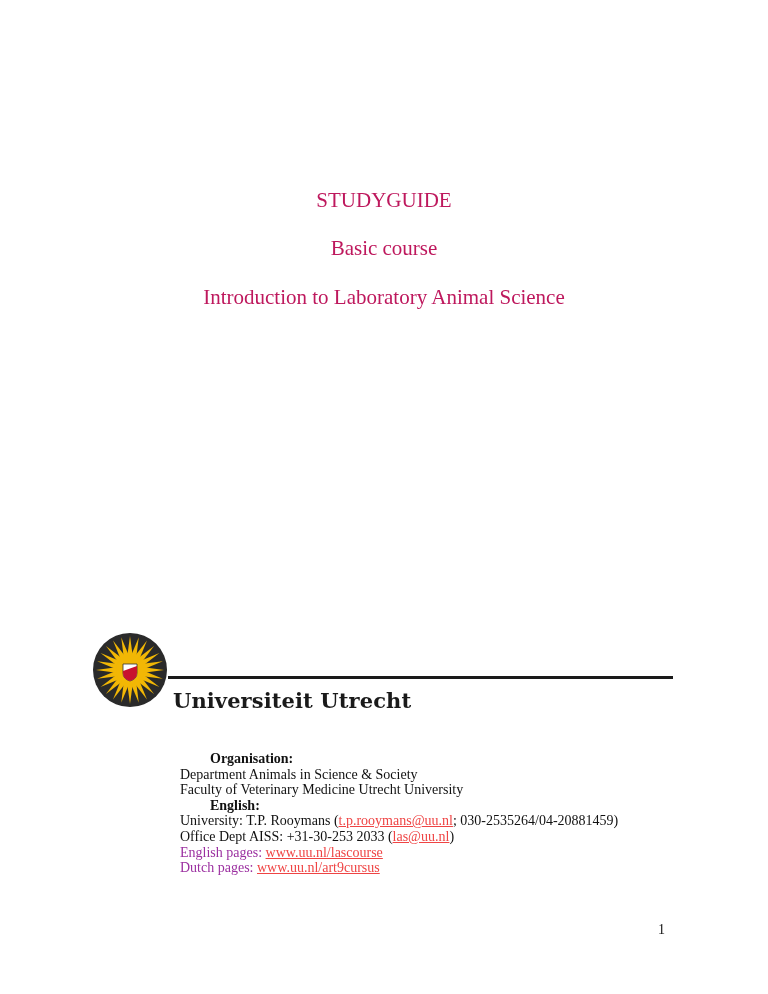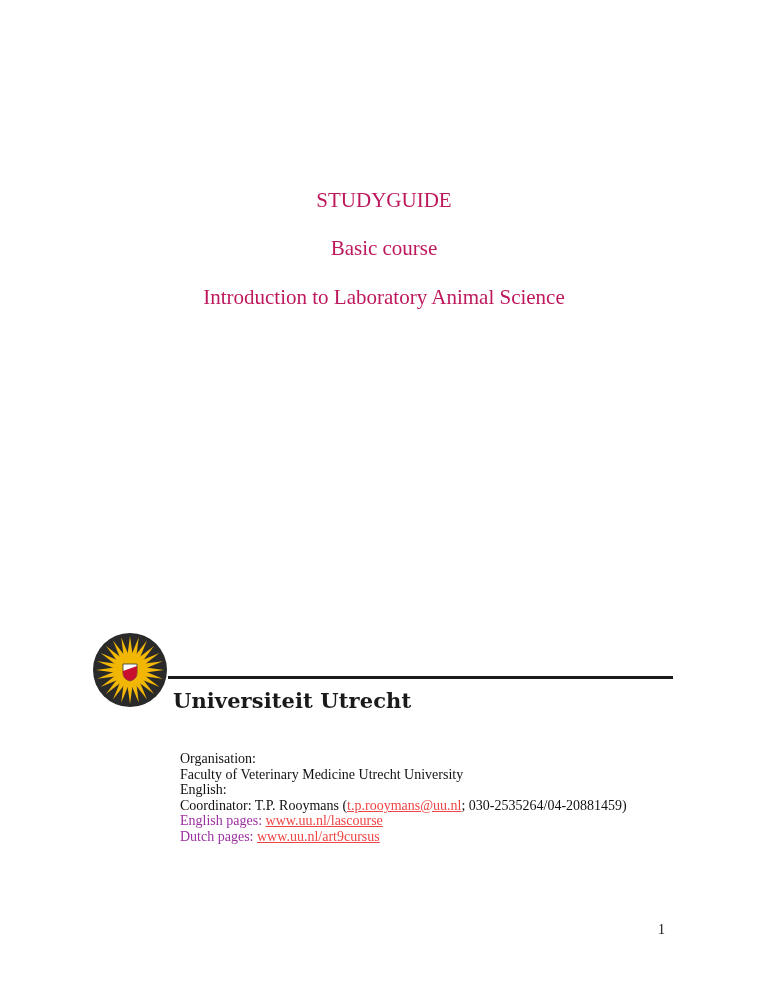--- a/index.html
+++ b/index.html
@@ -65,21 +65,21 @@
 
     .info {
       position: absolute;
       left: 180px;
       top: 751px;
       font-size: 14px;
       line-height: 15.6px;
       color: #111;
     }
     .info .line { white-space: nowrap; }
-    .info .bold { font-weight: normal; }
+    .info .bold { font-weight: bold; margin-left: 30px; }
     .info a {
       color: #ef4444;
       text-decoration: underline;
     }
     .info .purple { color: #9b2fa0; margin-top: 20px; }
 
     .page-number {
       position: absolute;
       left: 658px;
       top: 922px;
@@ -129,21 +129,23 @@
       <path d="M31,33 L45,33 L45,42 Q45,48 38,50 Q31,48 31,42 Z" fill="#ffffff" stroke="#333" stroke-width="0.8"></path>
       <path d="M31,40 L45,35 L45,42 Q45,48 38,50 Q31,48 31,42 Z" fill="#c8102e"></path>
     </svg>
   </div>
 
   <div class="rule"></div>
   <div class="uu-name">Universiteit Utrecht</div>
 
   <div class="info">
     <div class="line bold">Organisation:</div>
+    <div class="line">Department Animals in Science &amp; Society</div>
     <div class="line">Faculty of Veterinary Medicine Utrecht University</div>
     <div class="line bold">English:</div>
-    <div class="line"><span>Coordinator: T.P. Rooymans (</span><a>t.p.rooymans@uu.nl</a><span>; 030-2535264/04-20881459)</span></div>
+    <div class="line"><span>University: T.P. Rooymans (</span><a>t.p.rooymans@uu.nl</a><span>; 030-2535264/04-20881459)</span></div>
+    <div class="line"><span>Office Dept AISS: +31-30-253 2033 (</span><a>las@uu.nl</a><span>)</span></div>
     <div class="line"><span class="purple">English pages: </span><a>www.uu.nl/lascourse</a></div>
     <div class="line"><span class="purple">Dutch pages: </span><a>www.uu.nl/art9cursus</a></div>
   </div>
 
   <div class="page-number">1</div>
 </div>
 
 </body></html>

